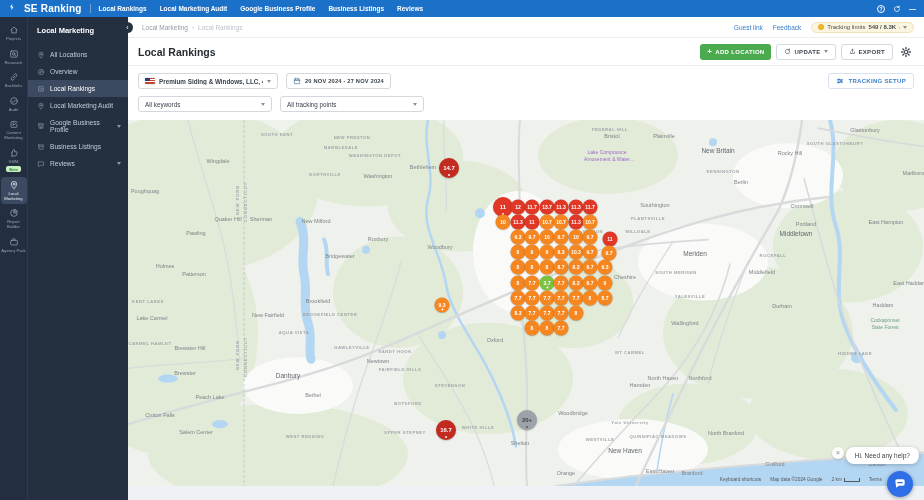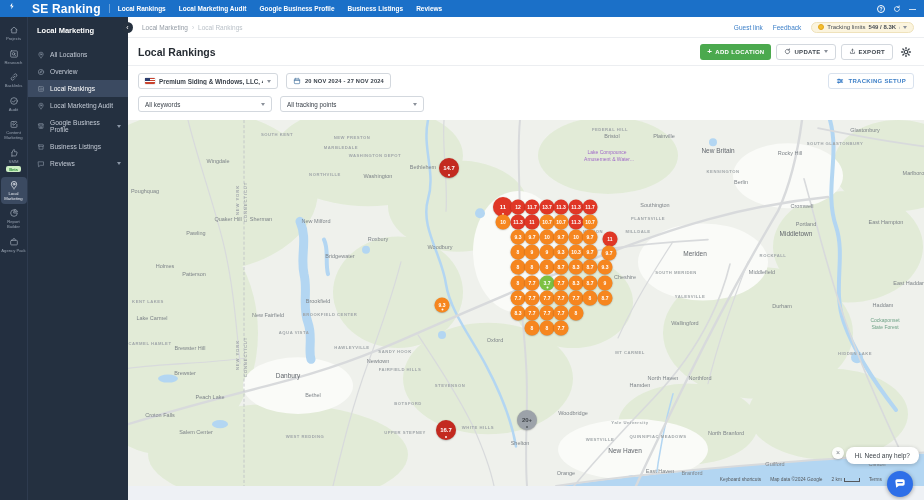--- a/index.html
+++ b/index.html
@@ -2,21 +2,21 @@
 <html><head>
 <meta charset="utf-8">
 <style>
   *{margin:0;padding:0;box-sizing:border-box}
   html,body{width:924px;height:500px;overflow:hidden;background:#fff;
     font-family:"Liberation Sans", sans-serif;}
   .screen{width:924px;height:500px;display:flex;flex-direction:column;position:relative;overflow:hidden}
 
   
   .topnav{height:17px;background:#1B70C8;display:flex;align-items:center;padding:0 8px;flex:none;color:#fff}
-  .brand{display:flex;gap:16px;font-size:12px;font-weight:bold;letter-spacing:.2px}
+  .brand{display:flex;gap:8px;font-size:10px;font-weight:bold;letter-spacing:.2px}
   .brand svg{width:8px;height:8px}
   .nav-sep{width:1px;height:9px;background:rgba(255,255,255,.35);margin:0 8px}
   .nav-items{display:flex;gap:13px}
   .nav-item{font-size:6.5px;font-weight:bold;color:#fff;cursor:pointer;white-space:nowrap}
   .nav-right{margin-left:auto;display:flex;align-items:center;gap:8px}
   .nav-circle{width:8px;height:8px;border:1px solid #fff;border-radius:50%;font-size:5px;line-height:6px;text-align:center;font-weight:bold}
   .nav-right svg{width:8px;height:8px}
   .nav-dash{font-size:7px;font-weight:bold;line-height:1}
 
   .app{display:flex;flex:1;min-height:0}

